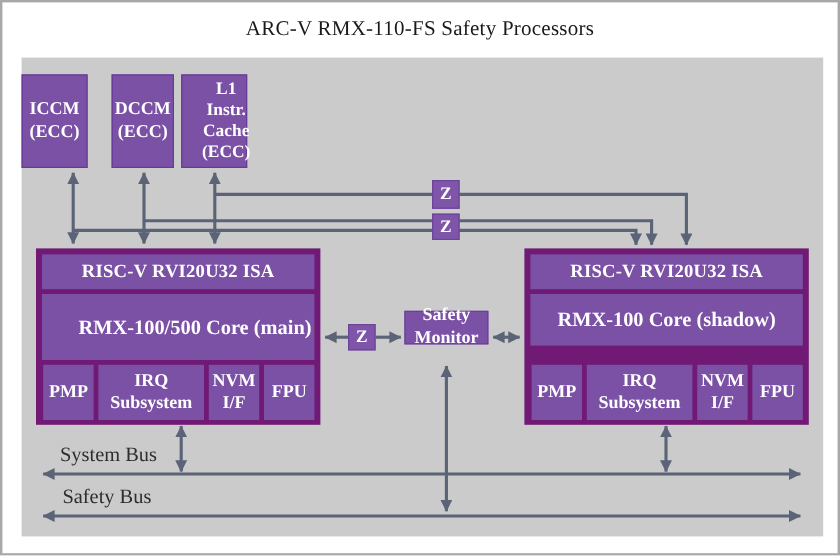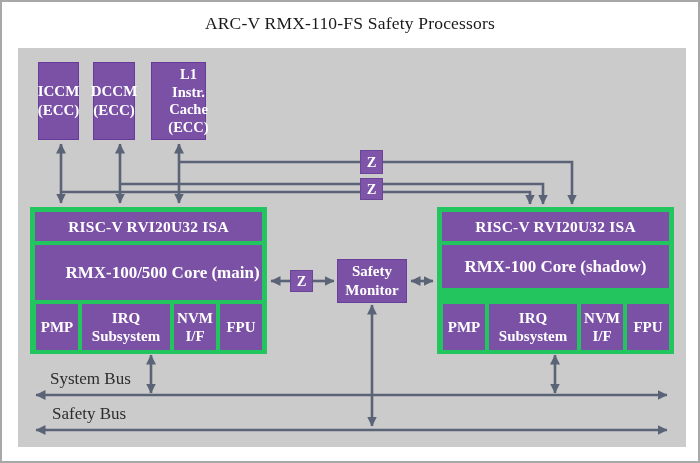--- a/index.html
+++ b/index.html
@@ -14,21 +14,21 @@
   }
   .panel { position:absolute; left:16px; top:46px; width:668px; height:399px; background:#cbcbcb; z-index:0; }
   .wires { position:absolute; left:0; top:0; z-index:1; pointer-events:none; }
   .box {
     position:absolute; background:#7b51a6; color:#ffffff; font-weight:bold;
     display:flex; align-items:center; justify-content:center; text-align:center;
     white-space:pre-line; box-sizing:border-box; z-index:2;
   }
   .mem  { font-size:15px; line-height:19px; border:1px solid #66399a; }
   .mem.l1 { font-size:14.5px; line-height:17.5px;padding-left:20px; }
-  .core { position:absolute; background:#22c55e; z-index:2; }
+  .core { position:absolute; background:#701a75; z-index:2; }
   .core .box { position:absolute; }
   .core-header { font-size:15.5px; letter-spacing:0.2px; }
   .core-name   { font-size:17px; }
   .unit        { font-size:15px; line-height:18px; }
   .z { font-size:14.5px; background:#7e55a9; border:1.5px solid #6b4398; z-index:2; }
   .monitor { font-size:15px; line-height:19px; border:1px solid #6a3f9b; }
   .bus-label { position:absolute; font-size:17px; color:#2d2d2d; z-index:2; }
 </style>
 </head>
 <body>
@@ -65,23 +65,23 @@
       <path d="M149 353 V391" marker-start="url(#ah-start)" marker-end="url(#ah-end)"></path>
       <path d="M553 353 V391" marker-start="url(#ah-start)" marker-end="url(#ah-end)"></path>
 
       <path d="M370 303 V424" marker-start="url(#ah-start)" marker-end="url(#ah-end)"></path>
 
       <path d="M34 393 H665" marker-start="url(#ah-start)" marker-end="url(#ah-end)"></path>
       <path d="M34 428 H665" marker-start="url(#ah-start)" marker-end="url(#ah-end)"></path>
     </g>
   </svg>
 
-  <div class="box mem" style="left:36px; top:60px; width:41px; height:78px;">ICCM
+  <div class="box mem" style="left:16px; top:60px; width:55px; height:78px;">ICCM
 (ECC)</div>
-  <div class="box mem" style="left:91px; top:60px; width:42px; height:78px;">DCCM
+  <div class="box mem" style="left:91px; top:60px; width:52px; height:78px;">DCCM
 (ECC)</div>
   <div class="box mem l1" style="left:149px; top:60px; width:55px; height:78px;">L1
 Instr.
 Cache
 (ECC)</div>
 
   <div class="box z" style="left:358px; top:148px; width:23px; height:24px;">Z</div>
   <div class="box z" style="left:358px; top:176px; width:23px; height:22px;">Z</div>
 
   <div class="core" style="left:28px; top:205px; width:237px; height:147px;">
@@ -89,21 +89,21 @@
     <div class="box core-name" style="left:5px; top:38px; width:227px; height:55px;padding-left:28px;">RMX-100/500 Core (main)</div>
     <div class="box unit" style="left:6px; top:97px; width:42px; height:46px;">PMP</div>
     <div class="box unit" style="left:52px; top:97px; width:88px; height:46px;">IRQ
 Subsystem</div>
     <div class="box unit" style="left:144px; top:97px; width:42px; height:46px;">NVM
 I/F</div>
     <div class="box unit" style="left:190px; top:97px; width:42px; height:46px;">FPU</div>
   </div>
 
   <div class="box z" style="left:288px; top:268px; width:23px; height:22px;">Z</div>
-  <div class="box monitor" style="left:335px; top:257px; width:70px; height:44px;">Safety
+  <div class="box monitor" style="left:335px; top:257px; width:70px; height:28px;">Safety
 Monitor</div>
 
   <div class="core" style="left:435px; top:205px; width:237px; height:147px;">
     <div class="box core-header" style="left:5px; top:5px; width:227px; height:29px;">RISC-V RVI20U32 ISA</div>
     <div class="box core-name" style="left:5px; top:38px; width:227px; height:43px;">RMX-100 Core (shadow)</div>
     <div class="box unit" style="left:6px; top:97px; width:42px; height:46px;">PMP</div>
     <div class="box unit" style="left:52px; top:97px; width:88px; height:46px;">IRQ
 Subsystem</div>
     <div class="box unit" style="left:144px; top:97px; width:42px; height:46px;">NVM
 I/F</div>

